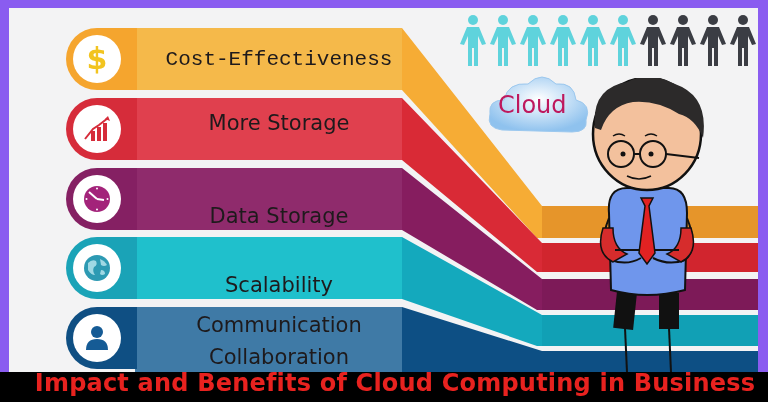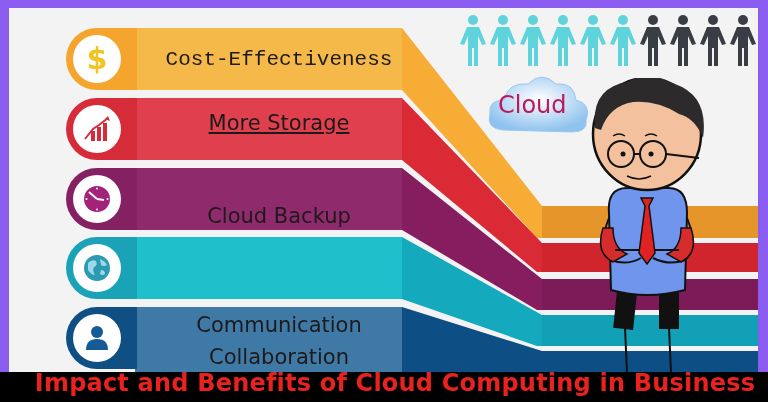--- a/index.html
+++ b/index.html
@@ -79,22 +79,23 @@
     <path d="M5 9 Q9 5 13 7 Q15 11 11 13 Q9 17 12 21 Q8 21 5 16 Z" fill="#9fd8e4"></path>
     <path d="M17 5 Q22 7 24 11 Q21 13 18 11 Z" fill="#9fd8e4"></path>
     <path d="M18 16 Q22 16 22 20 Q19 22 17 20 Z" fill="#9fd8e4"></path>
   </svg>
   <svg style="position:absolute;left:75px;top:316px;" width="26" height="28" viewBox="0 0 26 28">
     <circle cx="13" cy="8" r="6" fill="#155b95"></circle>
     <path d="M2 26 Q2 15 13 15 Q24 15 24 26 Z" fill="#155b95"></path>
   </svg>
 
   <div class="label" style="top:36px;font-family:Liberation Mono, monospace;">Cost-Effectiveness</div>
-  <div class="label" style="top:100px;text-decoration:underline;">More Storage</div>
-  <div class="label" style="top:193px;">Cloud Backup</div>
+  <div class="label" style="top:100px;">More Storage</div>
+  <div class="label" style="top:193px;">Data Storage</div>
+  <div class="label" style="top:262px;">Scalability</div>
   <div class="label" style="top:302px;">Communication</div>
   <div class="label" style="top:334px;">Collaboration</div>
 
   <div class="people" style="left:450px;top:6px;">
     <svg class="person" viewBox="0 0 28 54">
         <circle cx="14" cy="6" r="5" fill="#5fd3dc"></circle>
         <path d="M8 13 H20 L27 30 L23 31 L19 22 V52 H15 V34 H13 V52 H9 V22 L5 31 L1 30 Z" fill="#5fd3dc"></path>
       </svg>
     <svg class="person" viewBox="0 0 28 54">
         <circle cx="14" cy="6" r="5" fill="#5fd3dc"></circle>

